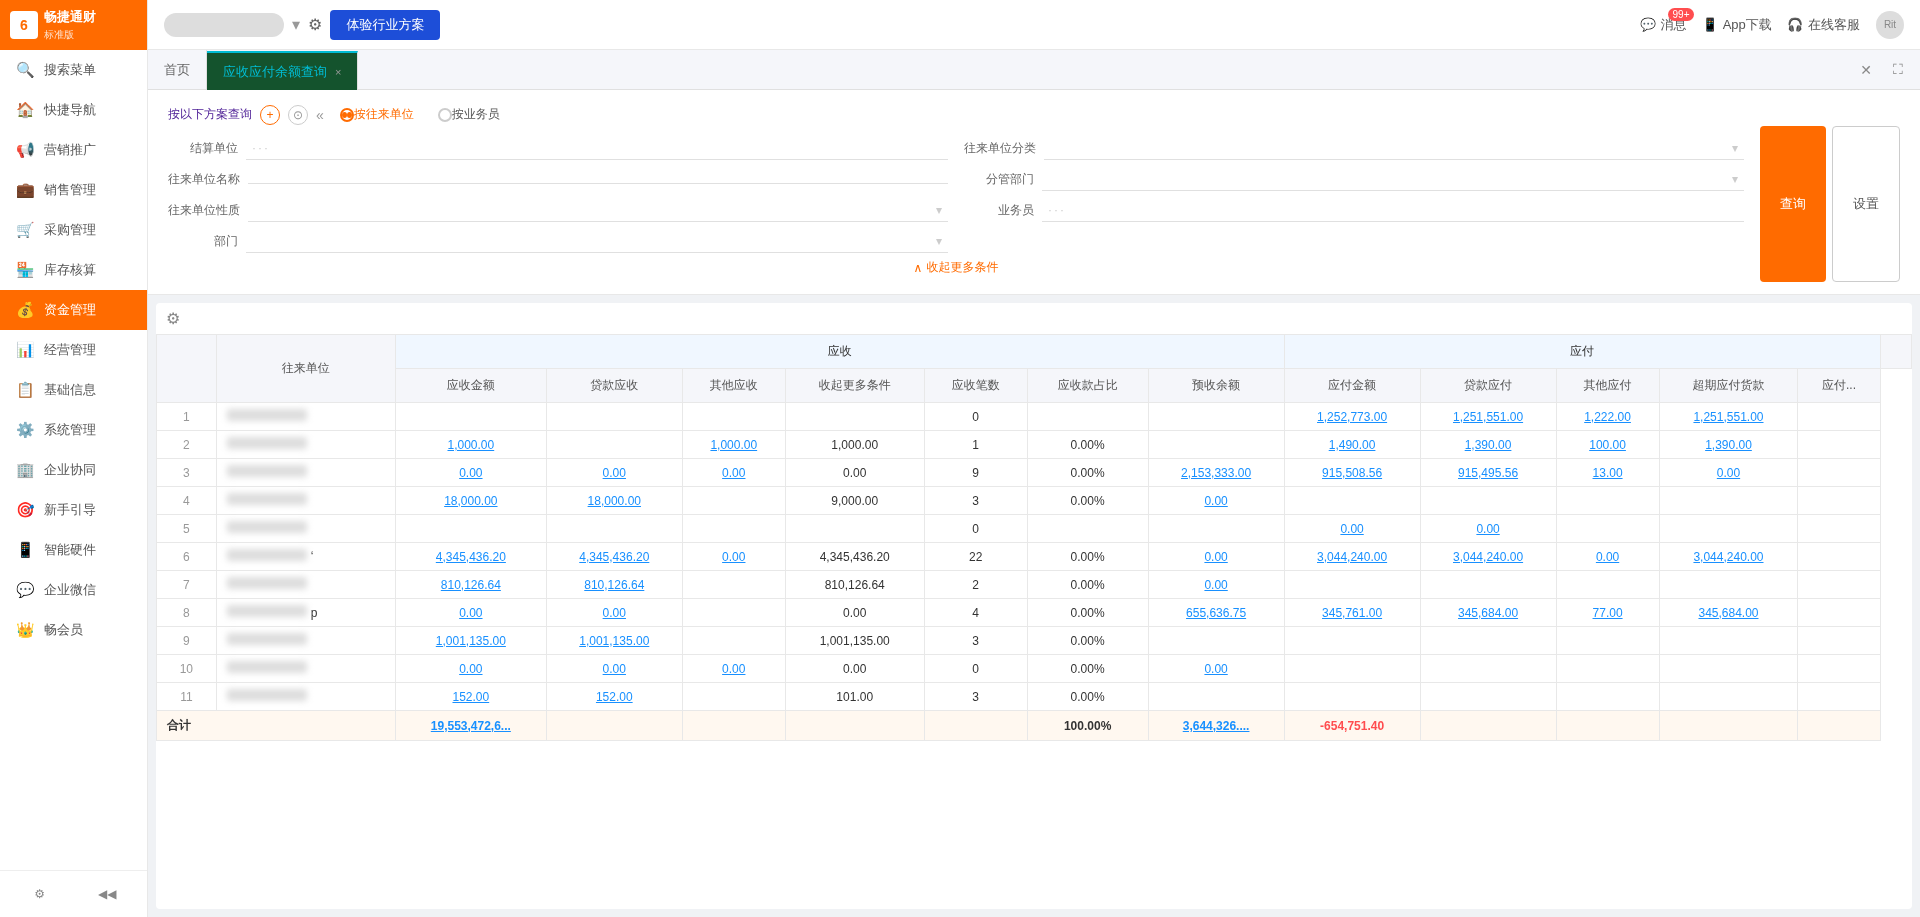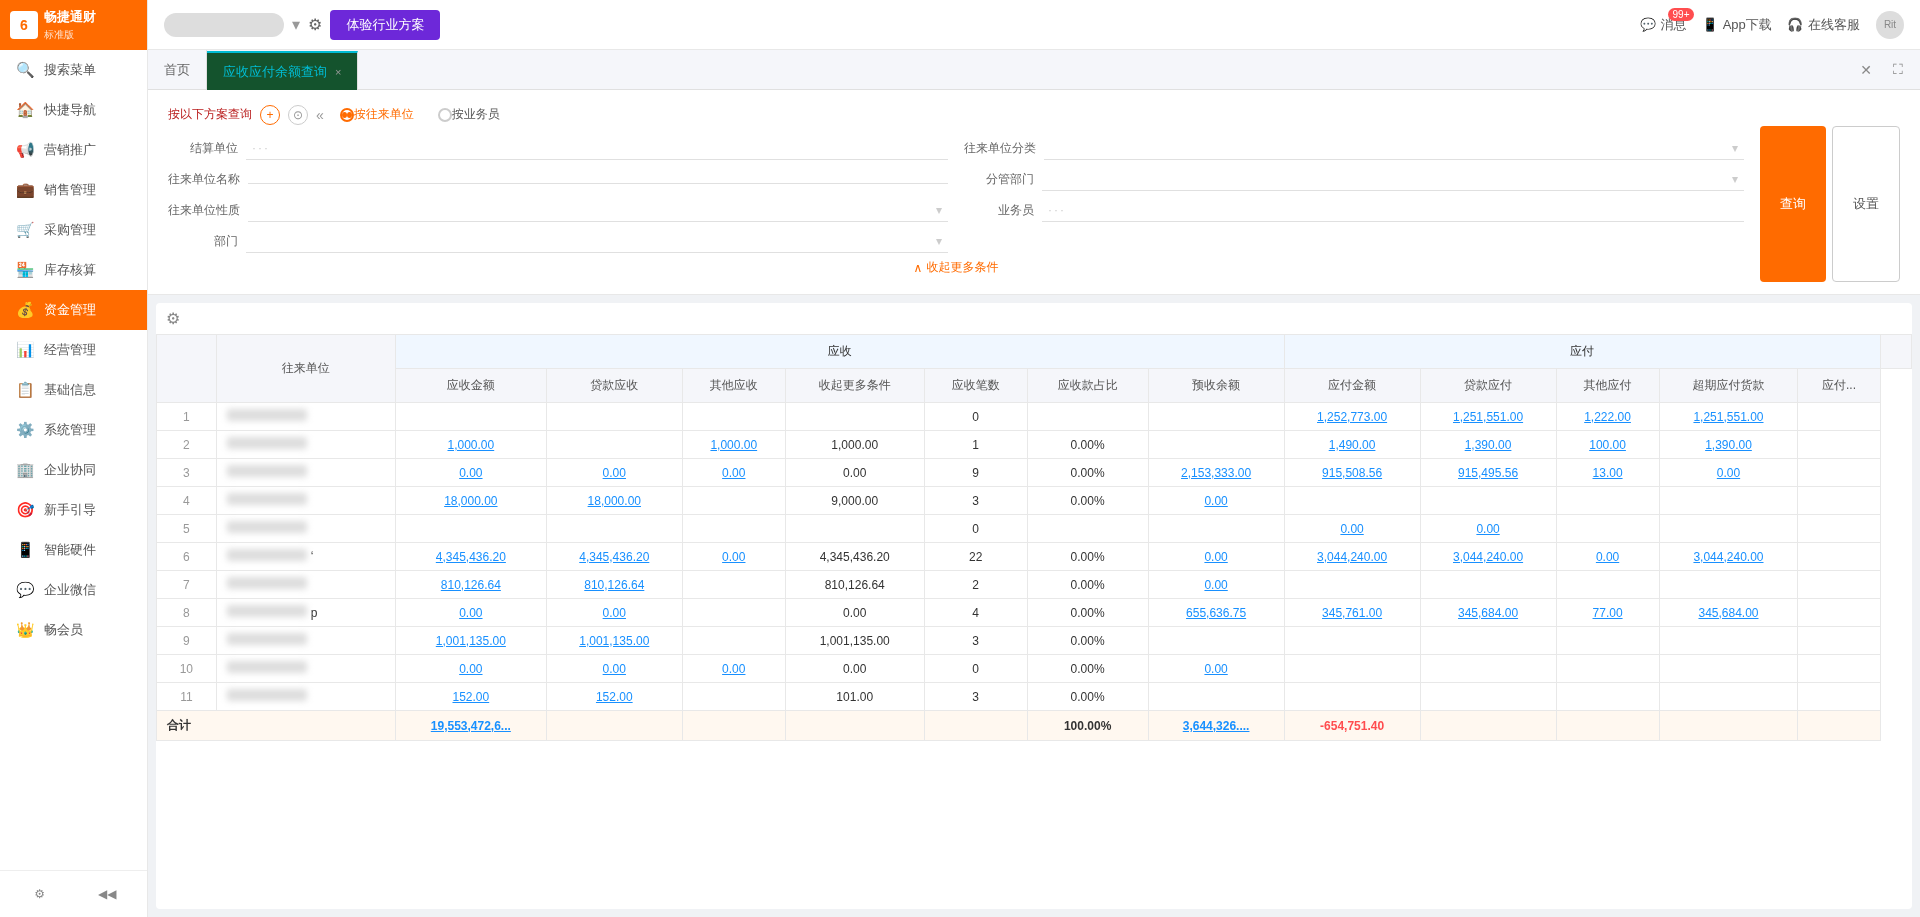--- a/index.html
+++ b/index.html
@@ -23,21 +23,21 @@
     .sidebar-footer-btn { flex: 1; display: flex; align-items: center; justify-content: center; padding: 6px; border-radius: 4px; cursor: pointer; color: #888; }
 
     
     .main-area { flex: 1; display: flex; flex-direction: column; overflow: hidden; }
 
     
     .top-header { height: 50px; background: #fff; border-bottom: 1px solid #e8e8e8; display: flex; align-items: center; padding: 0 16px; gap: 12px; }
     .header-breadcrumb { display: flex; align-items: center; gap: 8px; flex: 1; }
     .header-nav-btn { color: #999; cursor: pointer; font-size: 16px; }
     .header-settings-btn { color: #666; cursor: pointer; font-size: 16px; }
-    .header-promotion-btn { background: #6d28d9; color: #fff; border: none; padding: 6px 16px; border-radius: 4px; cursor: pointer; font-size: 13px; }
+    .header-promotion-btn { background: #1d4ed8; color: #fff; border: none; padding: 6px 16px; border-radius: 4px; cursor: pointer; font-size: 13px; }
     .header-right { display: flex; align-items: center; gap: 16px; margin-left: auto; }
     .header-right-item { display: flex; align-items: center; gap: 4px; cursor: pointer; color: #555; font-size: 13px; position: relative; }
     .badge { background: #ff4d4f; color: #fff; border-radius: 10px; padding: 1px 5px; font-size: 10px; position: absolute; top: -8px; right: -8px; }
     .user-avatar { width: 28px; height: 28px; background: #ddd; border-radius: 50%; overflow: hidden; display: flex; align-items: center; justify-content: center; color: #888; }
 
     
     .tab-bar { background: #f5f6fa; border-bottom: 1px solid #e0e0e0; display: flex; align-items: center; height: 40px; padding: 0 0 0 0; }
     .tab-item { display: flex; align-items: center; gap: 4px; padding: 0 16px; height: 40px; cursor: pointer; color: #666; font-size: 13px; border-right: 1px solid #e0e0e0; }
     .tab-item:first-child { background: transparent; }
     .tab-item.active { background: #14532d; color: #00bcd4; border-top: 2px solid #00bcd4; margin-top: 2px; }
@@ -48,21 +48,21 @@
     
     .page-content { flex: 1; overflow: hidden; display: flex; flex-direction: column; background: #f0f2f5; }
     .page-header { background: #fff; padding: 12px 20px 8px; border-bottom: 1px solid #e8e8e8; display: flex; align-items: center; justify-content: space-between; }
     .page-title { font-size: 16px; font-weight: bold; color: #333; }
     .page-header-actions { display: flex; gap: 8px; }
     .header-action-btn { display: flex; align-items: center; gap: 4px; color: #00bcd4; font-size: 13px; cursor: pointer; }
 
     
     .search-panel { background: #fff; padding: 12px 20px; border-bottom: 1px solid #e8e8e8; }
     .search-methods { display: flex; align-items: center; gap: 8px; margin-bottom: 10px; }
-    .search-method-label { color: #b91c1c; font-size: 12px; }
+    .search-method-label { color: #4c1d95; font-size: 12px; }
     .search-method-btn { width: 20px; height: 20px; border-radius: 50%; display: flex; align-items: center; justify-content: center; cursor: pointer; font-size: 12px; }
     .search-method-add { color: #ff6b00; border: 1px solid #ff6b00; }
     .search-method-settings { color: #999; border: 1px solid #ccc; }
     .search-method-collapse { color: #999; cursor: pointer; font-size: 14px; }
     .search-method-option { display: flex; align-items: center; cursor: pointer; padding: 4px 8px; border-radius: 4px; font-size: 12px; color: #555; }
     .search-method-option.active { color: #ff6b00; }
     .search-method-option .radio { width: 14px; height: 14px; border-radius: 50%; border: 2px solid #ccc; display: flex; align-items: center; justify-content: center; }
     .search-method-option.active .radio { border-color: #ff6b00; }
     .search-method-option.active .radio::after { content: ''; width: 6px; height: 6px; background: #ff6b00; border-radius: 50%; }
 

